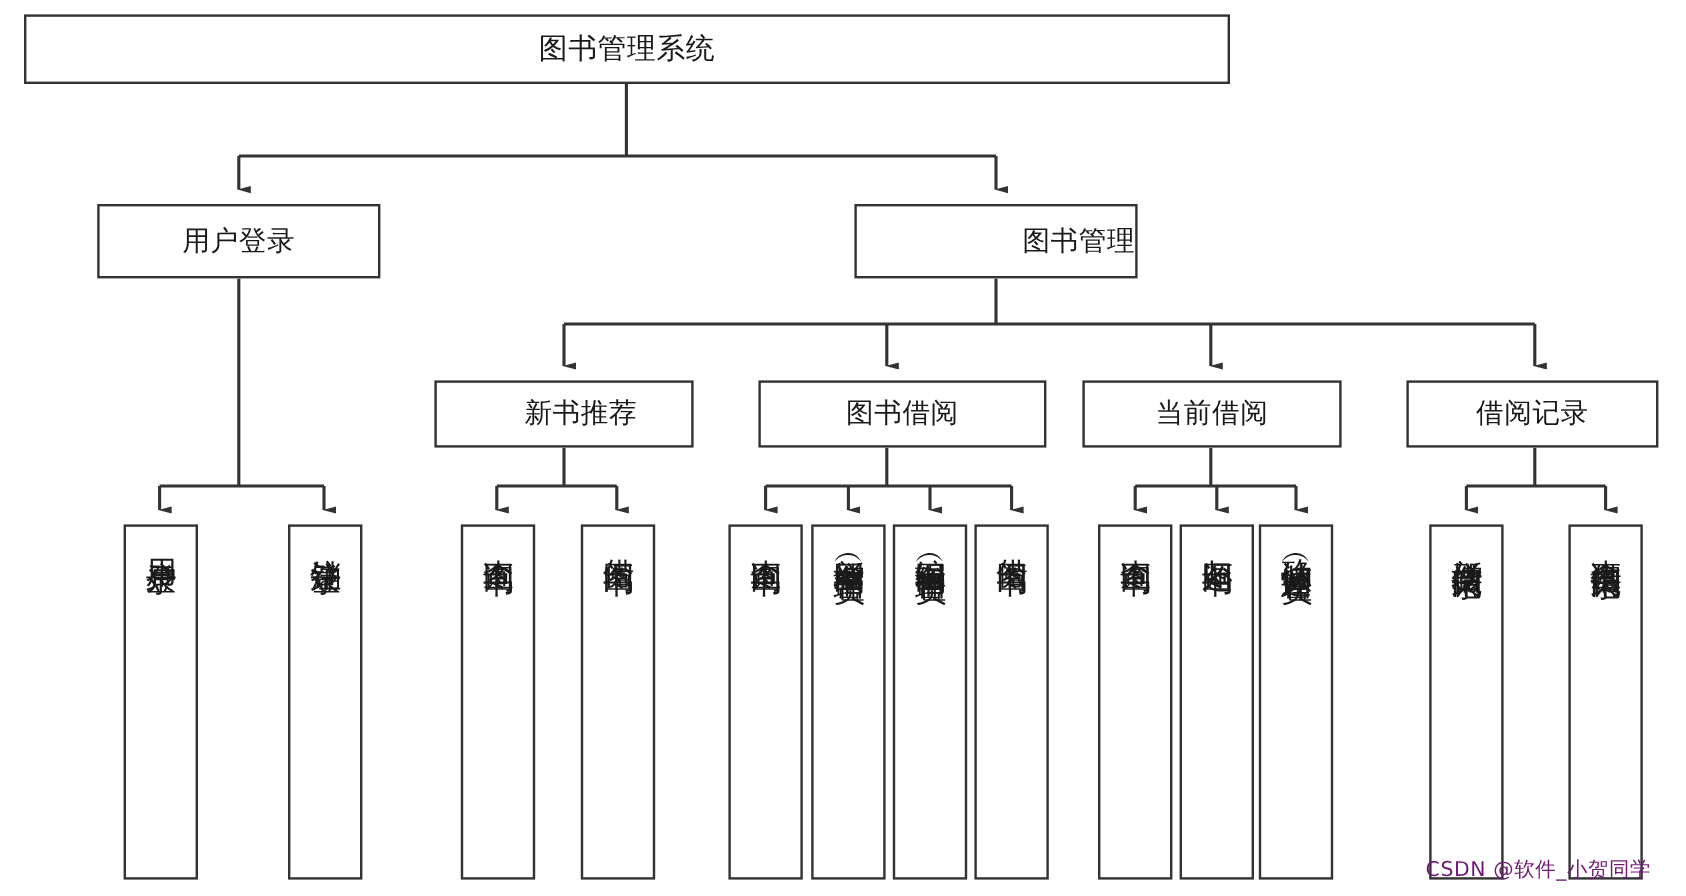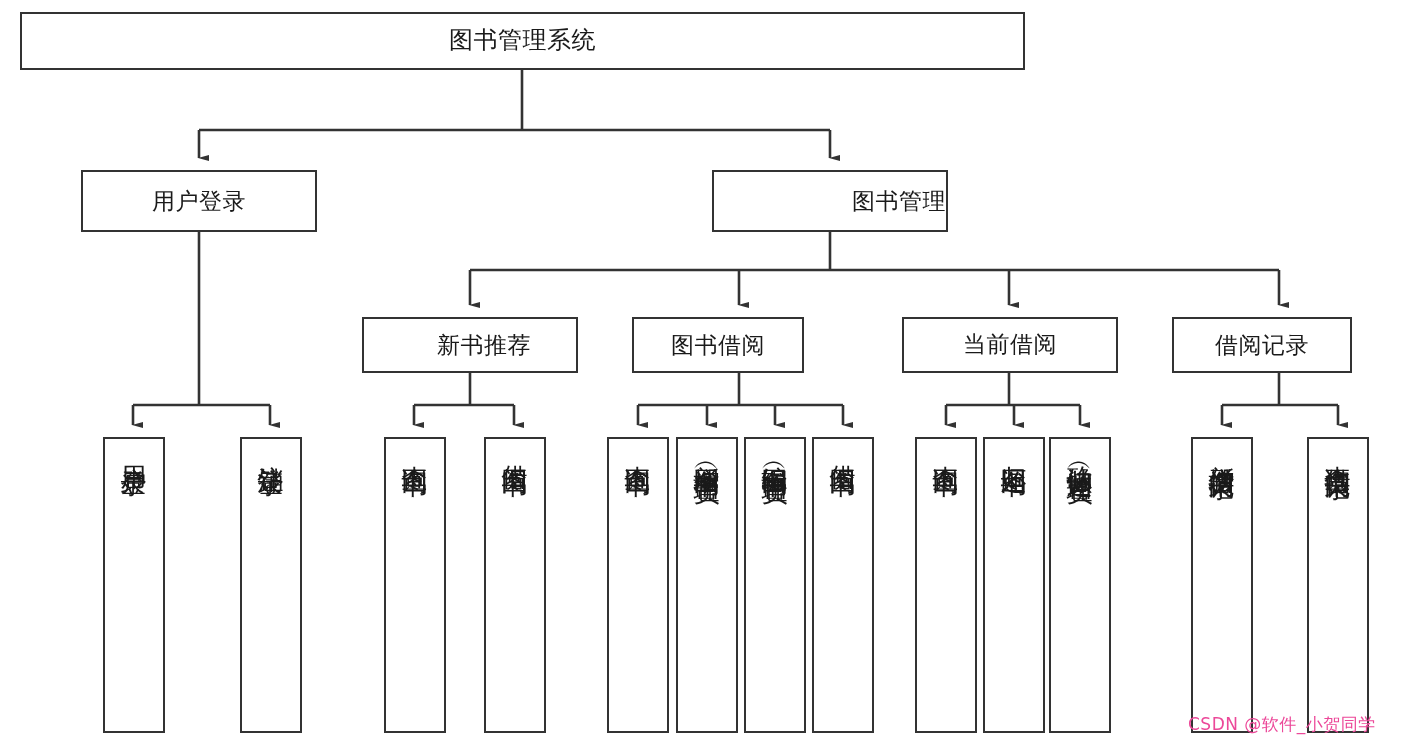--- a/index.html
+++ b/index.html
@@ -59,21 +59,21 @@
     text-orientation: upright;
     font-size: 26px;
     letter-spacing: 2px;
     line-height: 1;
   }
   .watermark {
     position: absolute;
     left: 1188px;
     top: 713px;
     font-size: 17px;
-    color: #ec4899;
+    color: #701a75;
     letter-spacing: 0.5px;
     white-space: nowrap;
     z-index: 5;
     font-family: "DejaVu Sans", "Liberation Sans", sans-serif;
   }
 </style>
 </head>
 <body>
 
 <div id="canvas">
@@ -135,27 +135,27 @@
   <div class="node horiz" style="left:81px; top:170px; width:236px; height:62px;">
     <span class="label">用户登录</span>
   </div>
   <div class="node horiz" style="left:712px; top:170px; width:236px; height:62px;justify-content:flex-end;">
     <span class="label">图书管理</span>
   </div>
 
   <div class="node horiz" style="left:362px; top:317px; width:216px; height:56px;padding-left:28px;">
     <span class="label">新书推荐</span>
   </div>
-  <div class="node horiz" style="left:632px; top:317px; width:172px; height:56px;">
+  <div class="node horiz" style="left:632px; top:317px; width:240px; height:56px;">
     <span class="label">图书借阅</span>
   </div>
   <div class="node horiz" style="left:902px; top:317px; width:216px; height:56px;font-family:Liberation Serif, serif;">
     <span class="label">当前借阅</span>
   </div>
-  <div class="node horiz" style="left:1172px; top:317px; width:180px; height:56px;">
+  <div class="node horiz" style="left:1172px; top:317px; width:210px; height:56px;">
     <span class="label">借阅记录</span>
   </div>
 
   <div class="node vert" style="left:103px; top:437px; width:62px; height:296px;">
     <span class="label">用户登录</span>
   </div>
   <div class="node vert" style="left:240px; top:437px; width:62px; height:296px;">
     <span class="label">注销登录</span>
   </div>
 

